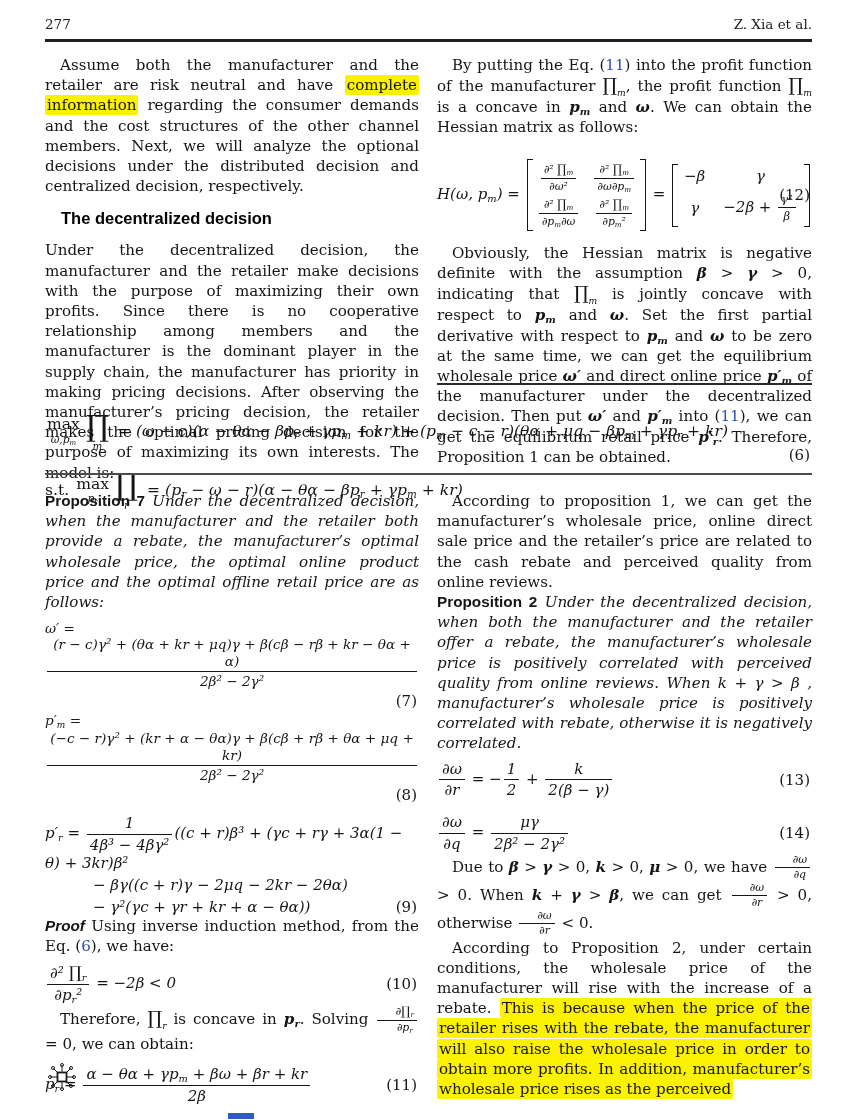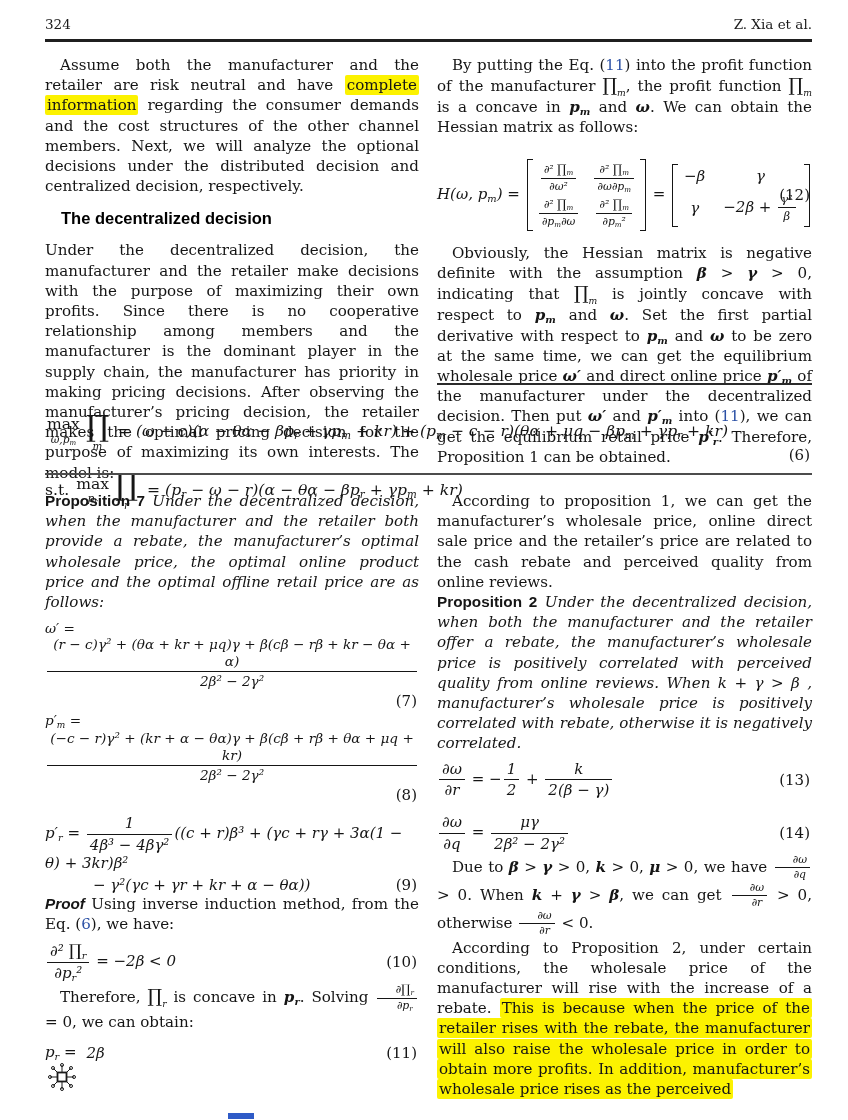--- a/index.html
+++ b/index.html
@@ -72,21 +72,21 @@
   .mt8{margin-top:8px;} .mt10{margin-top:10px;} .mt13{margin-top:13px;}
   .mt6{margin-top:6px;} .mt7{margin-top:7px;} .mt4{margin-top:10px;} .mt2{margin-top:2px;}
   .pb20{padding-bottom:20px;}
 </style>
 </head>
 <body>
 
 <div id="page">
 
   <div id="hdr">
-    <span>324</span>
+    <span>277</span>
     <span>Z. Xia et al.</span>
   </div>
   <div id="hdrRule"></div>
 
   <section id="colLT" class="col">
     <p class="body ind">Assume both the manufacturer and the retailer are risk neutral and have <span class="hl">complete information</span> regarding the consumer demands and the cost structures of the other channel members. Next, we will analyze the optional decisions under the distributed decision and centralized decision, respectively.</p>
     <h2 class="sec">The decentralized decision</h2>
     <p class="body">Under the decentralized decision, the manufacturer and the retailer make decisions with the purpose of maximizing their own profits. Since there is no cooperative relationship among members and the manufacturer is the dominant player in the supply chain, the manufacturer has priority in making pricing decisions. After observing the manufacturer’s pricing decision, the retailer makes the optimal pricing decision for the purpose of maximizing its own interests. The model is:</p>
   </section>
 
@@ -168,37 +168,39 @@
             <span class="num">(−c − r)γ² + (kr + α − θα)γ + β(cβ + rβ + θα + μq + kr)</span>
             <span class="den">2β² − 2γ²</span>
           </span></span>
       <span class="eqnum">(8)</span>
     </div>
     <div class="eq math numB mt4">
       <div>p′<span class="sub">r</span> = <span class="frac">
             <span class="num">1</span>
             <span class="den">4β³ − 4βγ²</span>
           </span>((c + r)β³ + (γc + rγ + 3α(1 − θ) + 3kr)β²</div>
+      <div class="cont">− βγ((c + r)γ − 2μq − 2kr − 2θα)</div>
       <div class="cont">− γ²(γc + γr + kr + α − θα))</div>
       <span class="eqnum">(9)</span>
     </div>
     <p class="body mt10"><span class="bisans">Proof</span>  Using inverse induction method, from the Eq. (<span class="link">6</span>), we have:</p>
     <div class="eq math numC mt6">
       <span><span class="frac">
             <span class="num">∂² <span class="prodS">∏</span><span class="sub">r</span></span>
             <span class="den">∂p<span class="sub">r</span>²</span>
           </span> = −2β &lt; 0</span>
       <span class="eqnum">(10)</span>
     </div>
     <p class="body ind mt8">Therefore, <span class="prodI">∏<span class="sub">r</span></span> is concave in <span class="mi">p<span class="sub">r</span></span>. Solving <span class="fracS">
           <span class="num">∂<span class="prodS">∏</span><span class="sub">r</span></span>
           <span class="den">∂p<span class="sub">r</span></span>
         </span> = 0, we can obtain:</p>
     <div class="eq math numC mt10">
       <span>p<span class="sub">r</span> = <span class="frac">
+            <span class="num">α − θα + γp<span class="sub">m</span> + βω + βr + kr</span>
             <span class="den">2β</span>
           </span></span>
       <span class="eqnum">(11)</span>
     </div>
   </section>
 
   <section id="colRB" class="col">
     <p class="body ind">According to proposition 1, we can get the manufacturer’s wholesale price, online direct sale price and the retailer’s price are related to the cash rebate and perceived quality from online reviews.</p>
     <p class="body mt13"><span class="bsans">Proposition 2</span><span class="pi">  Under the decentralized decision, when both the manufacturer and the retailer offer a rebate, the manufacturer’s wholesale price is positively correlated with perceived quality from online reviews. When k + γ &gt; β , manufacturer’s wholesale price is positively correlated with rebate, otherwise it is negatively correlated.</span></p>
     <div class="eq math numC mt6">

